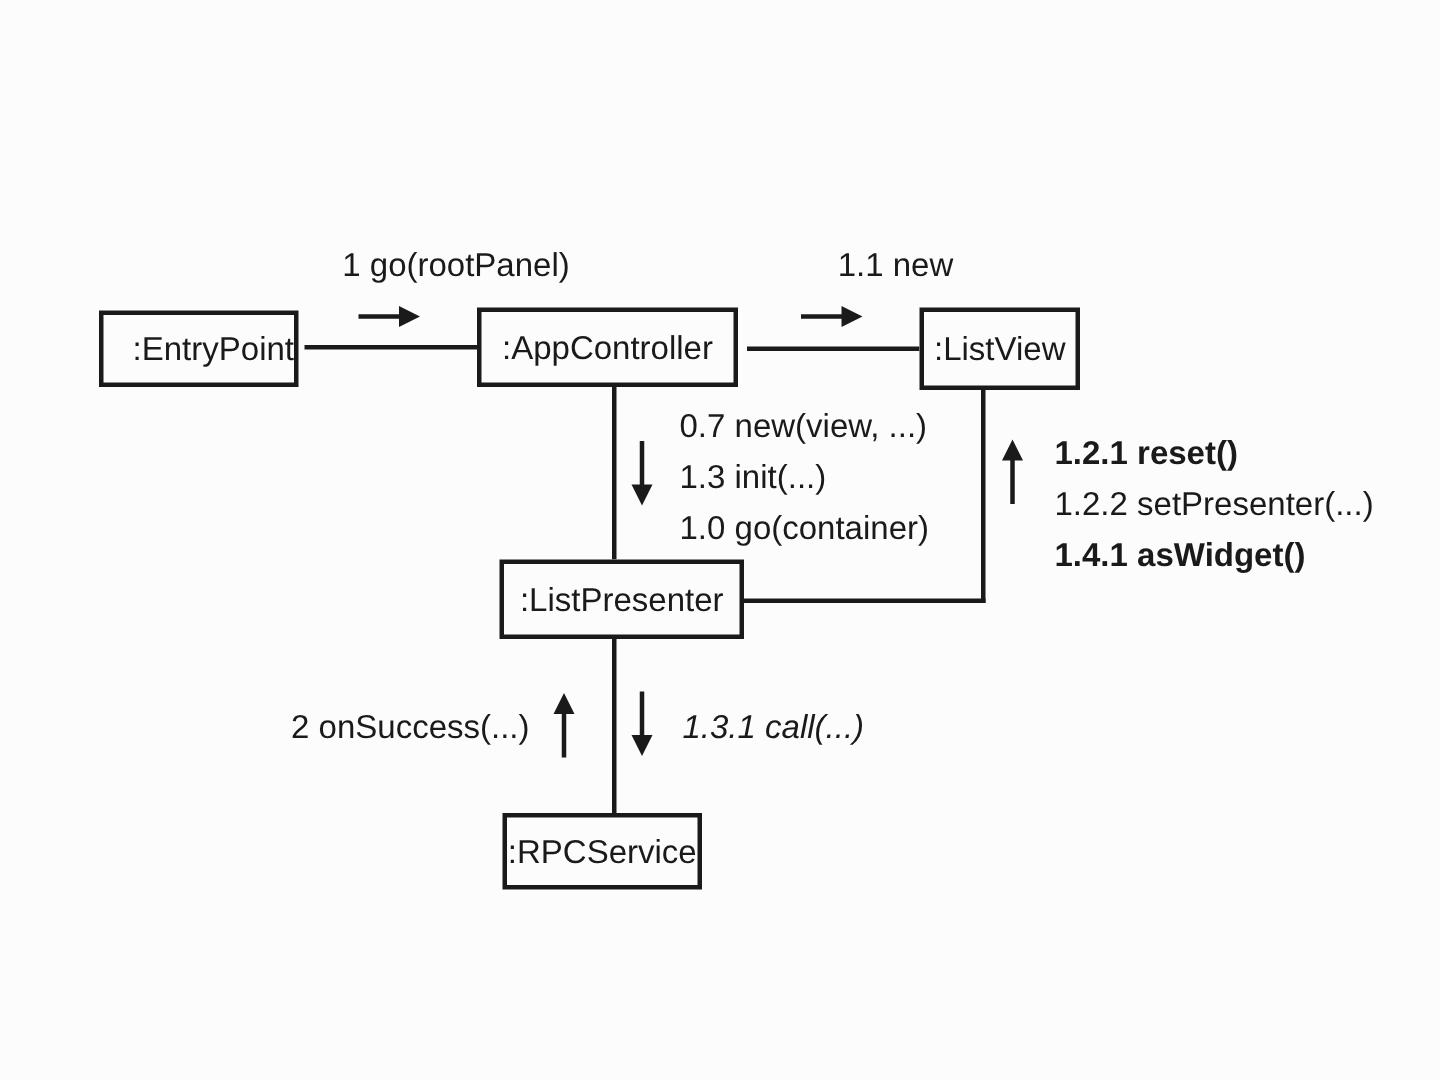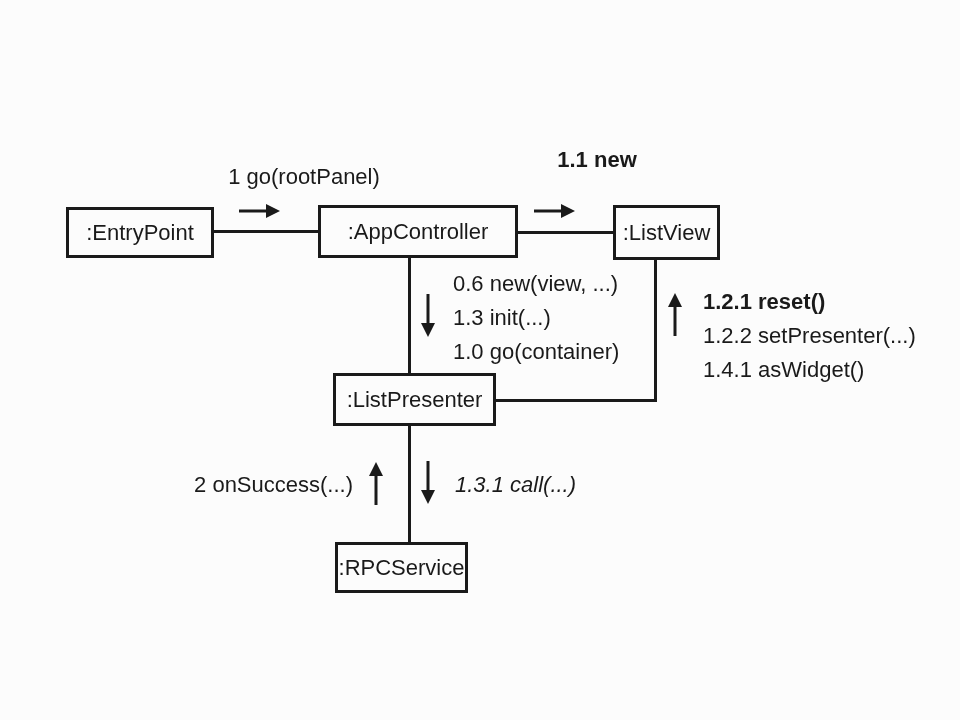--- a/index.html
+++ b/index.html
@@ -81,40 +81,40 @@
       <polygon points="3,16 10,2 17,16" fill="#1a1a1a"></polygon>
     </svg>
   </div>
   <div class="arrow" style="left:418px; top:460px;">
     <svg width="20" height="46" viewBox="0 0 20 46">
       <line x1="10" y1="1" x2="10" y2="32" stroke="#1a1a1a" stroke-width="3"></line>
       <polygon points="3,30 10,44 17,30" fill="#1a1a1a"></polygon>
     </svg>
   </div>
 
-  <div class="node" style="left:66px; top:207px; width:148px; height:51px;">
+  <div class="node" style="left:66px; top:207px; width:133px; height:51px;justify-content:flex-end;">
     <span>:EntryPoint</span>
   </div>
-  <div class="node" style="left:318px; top:205px; width:200px; height:53px;">
+  <div class="node" style="left:318px; top:205px; width:174px; height:53px;">
     <span>:AppController</span>
   </div>
   <div class="node" style="left:613px; top:205px; width:107px; height:55px;">
     <span>:ListView</span>
   </div>
   <div class="node" style="left:333px; top:373px; width:163px; height:53px;">
     <span>:ListPresenter</span>
   </div>
   <div class="node" style="left:335px; top:542px; width:133px; height:51px;">
     <span>:RPCService</span>
   </div>
 
   <div class="msg center" style="left:262px; top:165px;">1 go(rootPanel)</div>
-  <div class="msg center" style="left:555px; top:148px;font-weight:bold;">1.1 new</div>
-  <div class="msg" style="left:453px; top:272px;">0.6 new(view, ...)</div>
+  <div class="msg center" style="left:555px; top:165px;">1.1 new</div>
+  <div class="msg" style="left:453px; top:272px;">0.7 new(view, ...)</div>
   <div class="msg" style="left:453px; top:306px;">1.3 init(...)</div>
   <div class="msg" style="left:453px; top:340px;">1.0 go(container)</div>
   <div class="msg" style="left:703px; top:290px;font-weight:bold;">1.2.1 reset()</div>
   <div class="msg" style="left:703px; top:324px;">1.2.2 setPresenter(...)</div>
-  <div class="msg" style="left:703px; top:358px;">1.4.1 asWidget()</div>
+  <div class="msg" style="left:703px; top:358px;font-weight:bold;">1.4.1 asWidget()</div>
   <div class="msg right-align" style="right:607px; top:473px;">2 onSuccess(...)</div>
   <div class="msg" style="left:455px; top:473px;font-style:italic;">1.3.1 call(...)</div>
 
 </div>
 
 </body></html>

